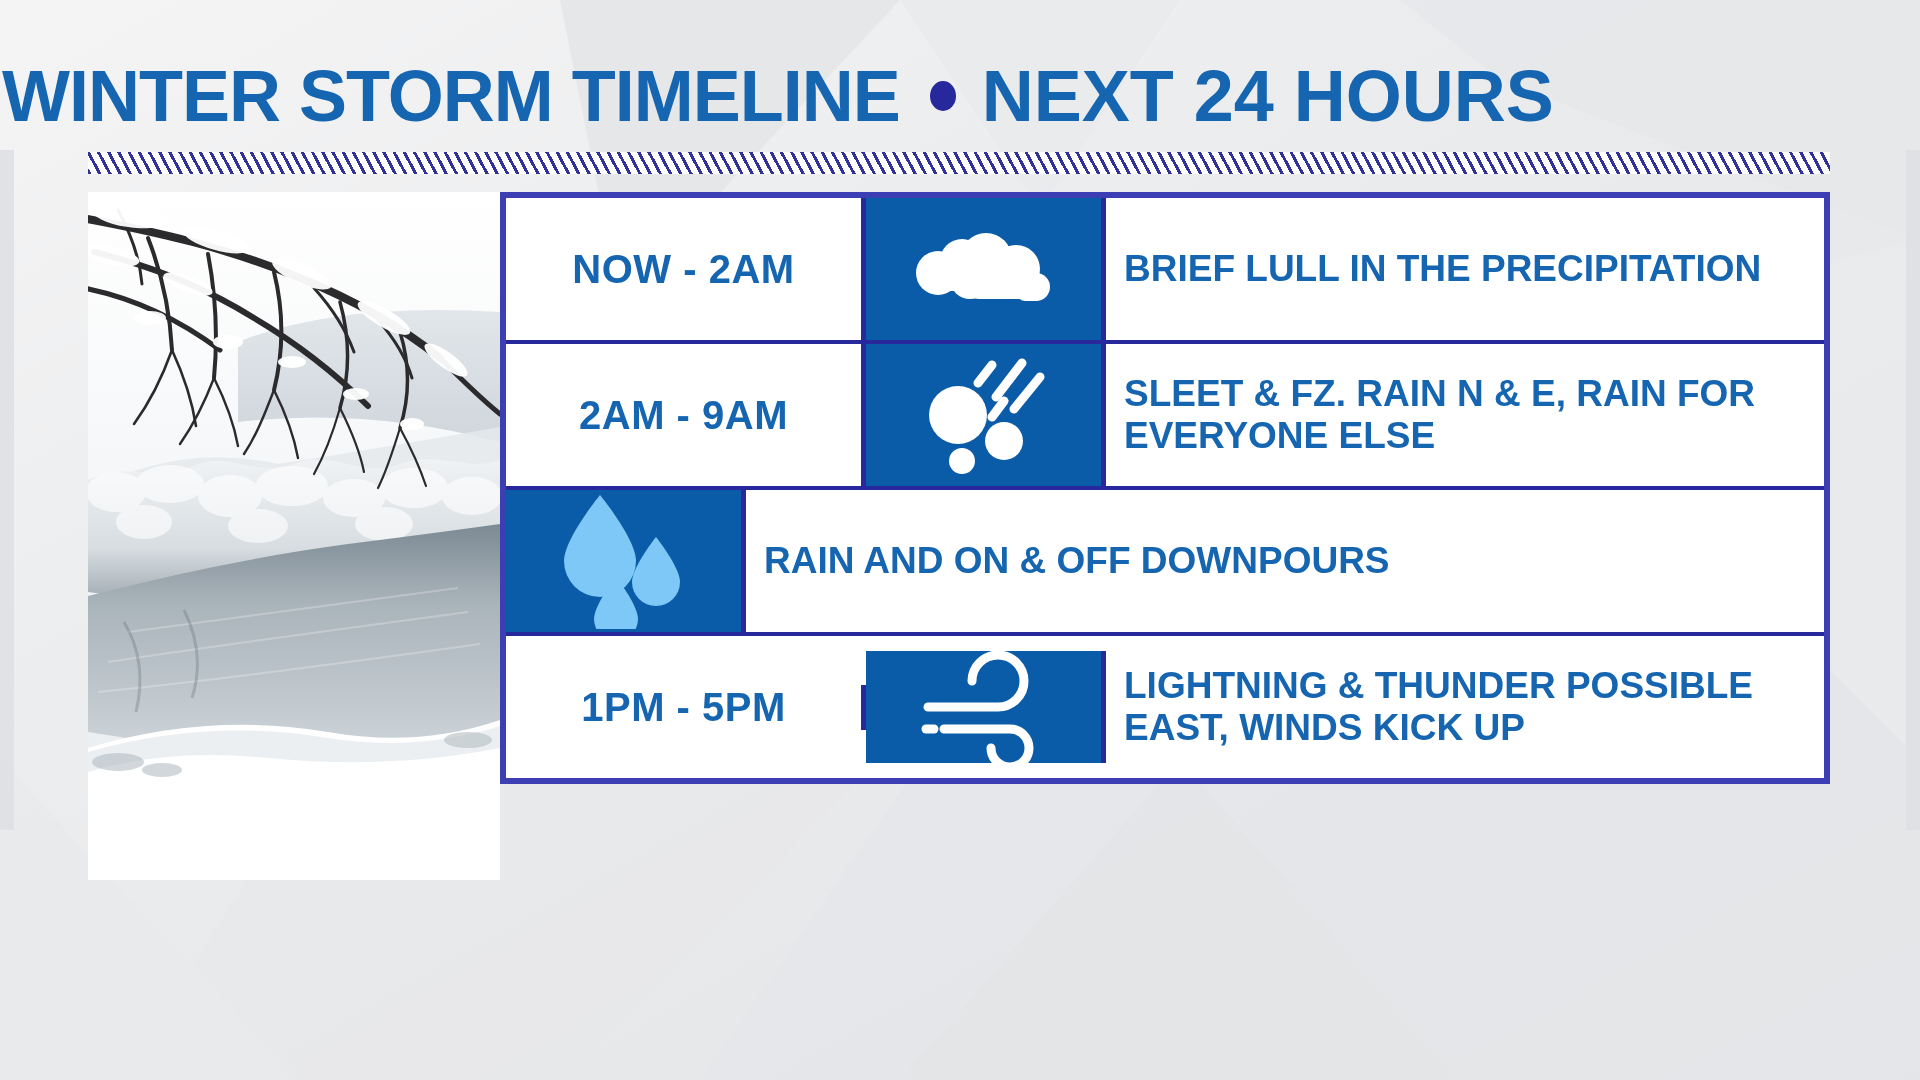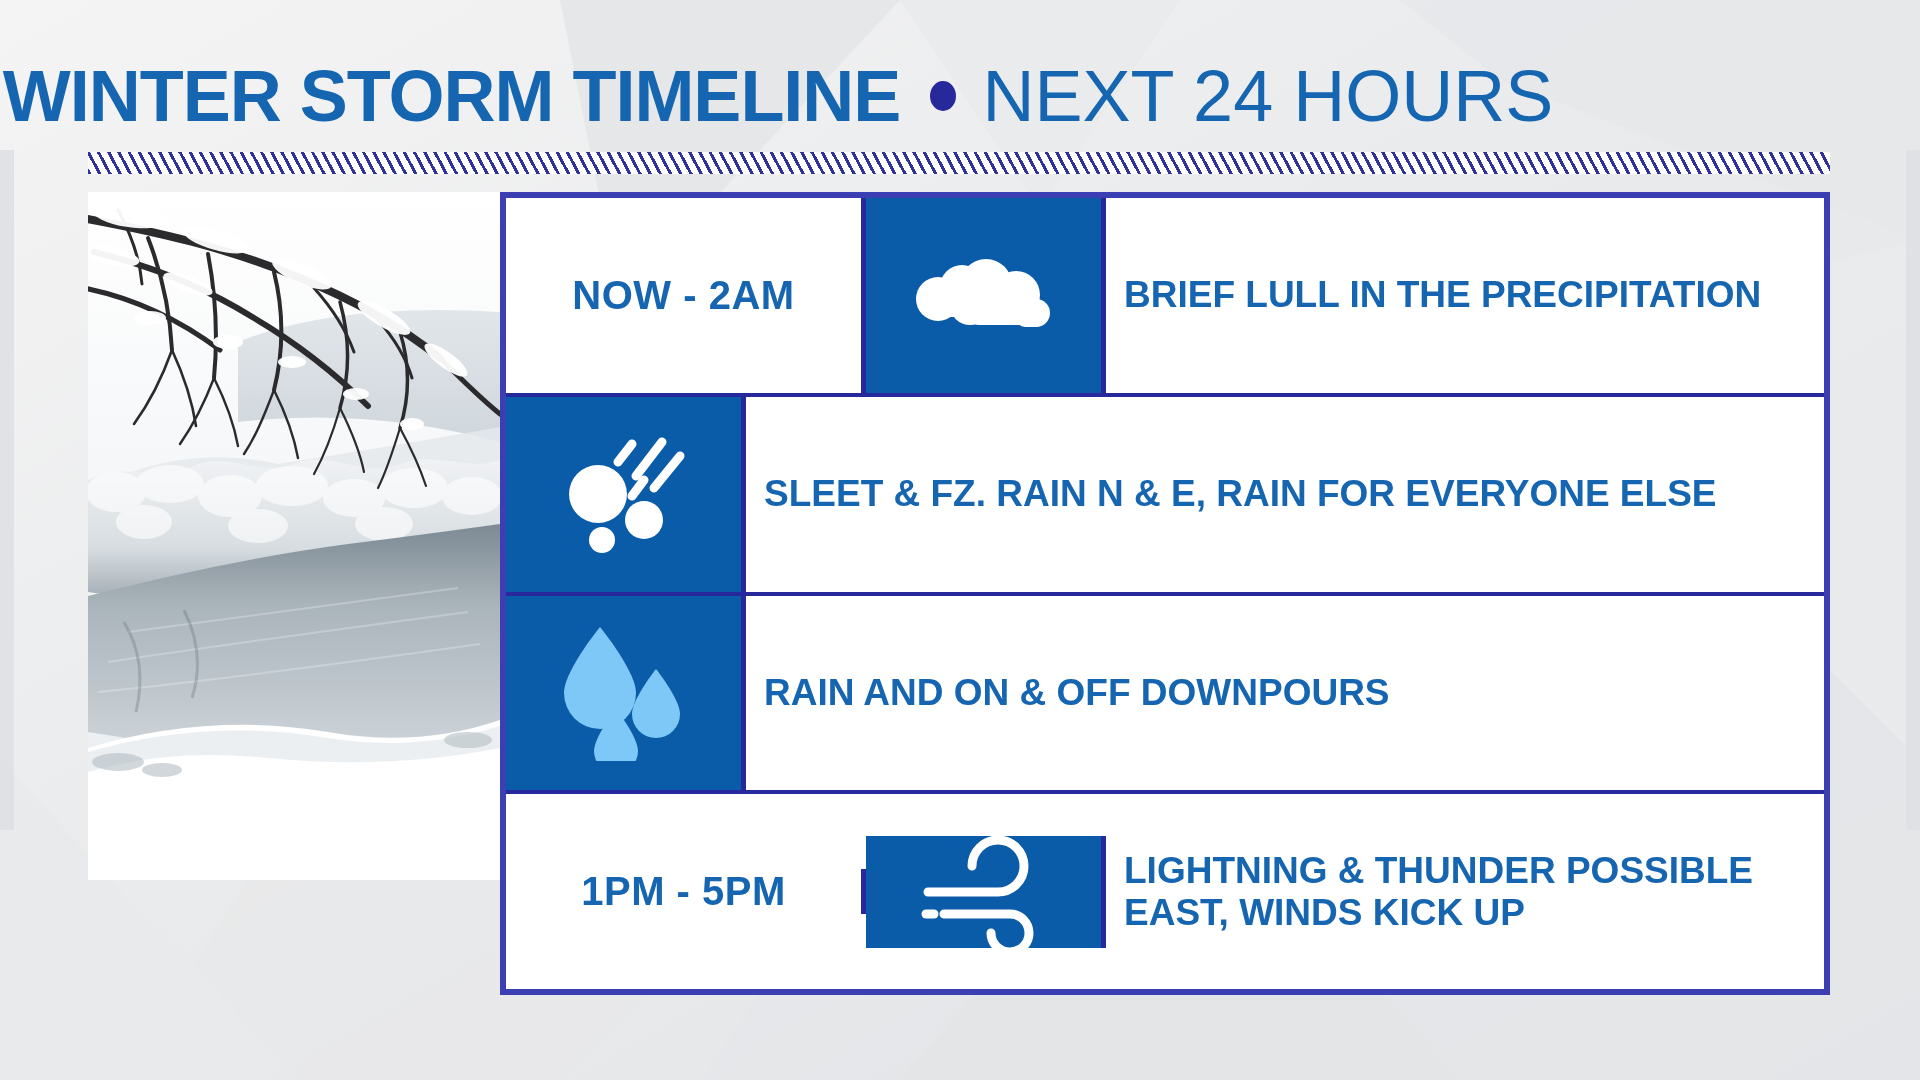--- a/index.html
+++ b/index.html
@@ -21,21 +21,21 @@
   }
   .t-bold{
     font-size:72px; font-weight:bold; color:#1565b0;
     letter-spacing:-1px; line-height:1;
   }
   .t-dot{
     width:26px; height:30px; border-radius:50%;
     background:#27289b; margin:0 26px 0 30px; display:inline-block;
   }
   .t-light{
-    font-size:72px; font-weight:400; color:#1565b0;
+    font-size:72px; font-weight:700; color:#1565b0;
     letter-spacing:0px; line-height:1;text-align:center;
   }
 
   
   .hatch{
     position:absolute; left:88px; top:152px; width:1742px; height:22px;
     background:repeating-linear-gradient(62deg,
         #30319a 0px, #30319a 3px,
         #ffffff 3px, #ffffff 9px);
     z-index:6;
@@ -50,21 +50,21 @@
   
   .photo{
     position:absolute; left:0; top:0; width:412px; height:688px;
     overflow:hidden; background:#ffffff;
   }
   .photo svg{ display:block; width:412px; height:688px; }
 
   
   .tbl{
     position:absolute; left:412px; top:0;
-    width:1330px; height:803px;
+    width:1330px; height:592px;
     border:6px solid #3c3fb4;
     background:#ffffff;
     display:flex; flex-direction:column;
   }
   .row{
     flex:1 1 0; display:flex; min-height:0;
     border-bottom:4px solid #27289b;
   }
   .row:last-child{ border-bottom:none;align-items:center; }
 
@@ -253,20 +253,23 @@
             <rect x="112" y="66" width="28" height="18" rx="9"></rect>
           </g>
         </svg>
       </div>
       <div class="cell-desc">
         <div class="desc-txt">BRIEF LULL IN THE PRECIPITATION</div>
       </div>
     </div>
 
     <div class="row">
+      <div class="cell-time">
+        <span>2AM - 9AM</span>
+      </div>
       <div class="cell-icon">
         <svg width="136" height="124" viewBox="0 0 136 124">
           <g fill="#ffffff">
             <circle cx="42" cy="62" r="29"></circle>
             <circle cx="88" cy="88" r="19"></circle>
             <circle cx="46" cy="108" r="13"></circle>
           </g>
           <g stroke="#ffffff" stroke-width="9" stroke-linecap="round">
             <line x1="62" y1="30" x2="76" y2="12"></line>
             <line x1="80" y1="44" x2="106" y2="10"></line>

